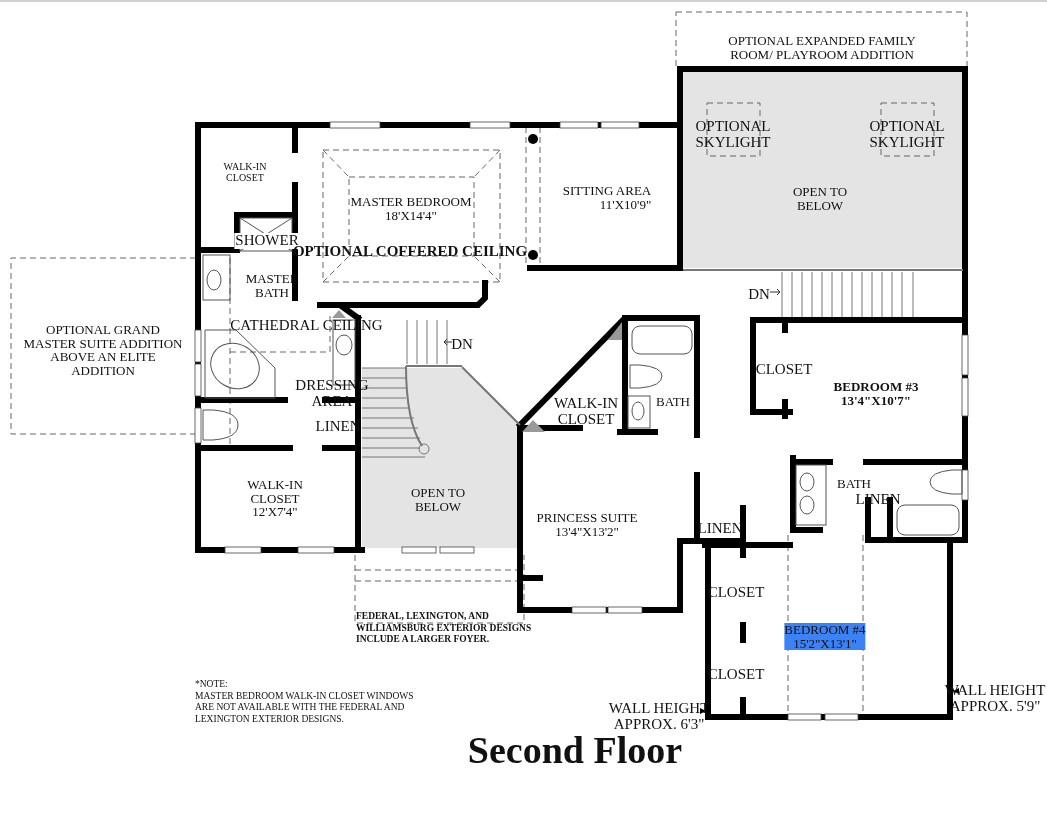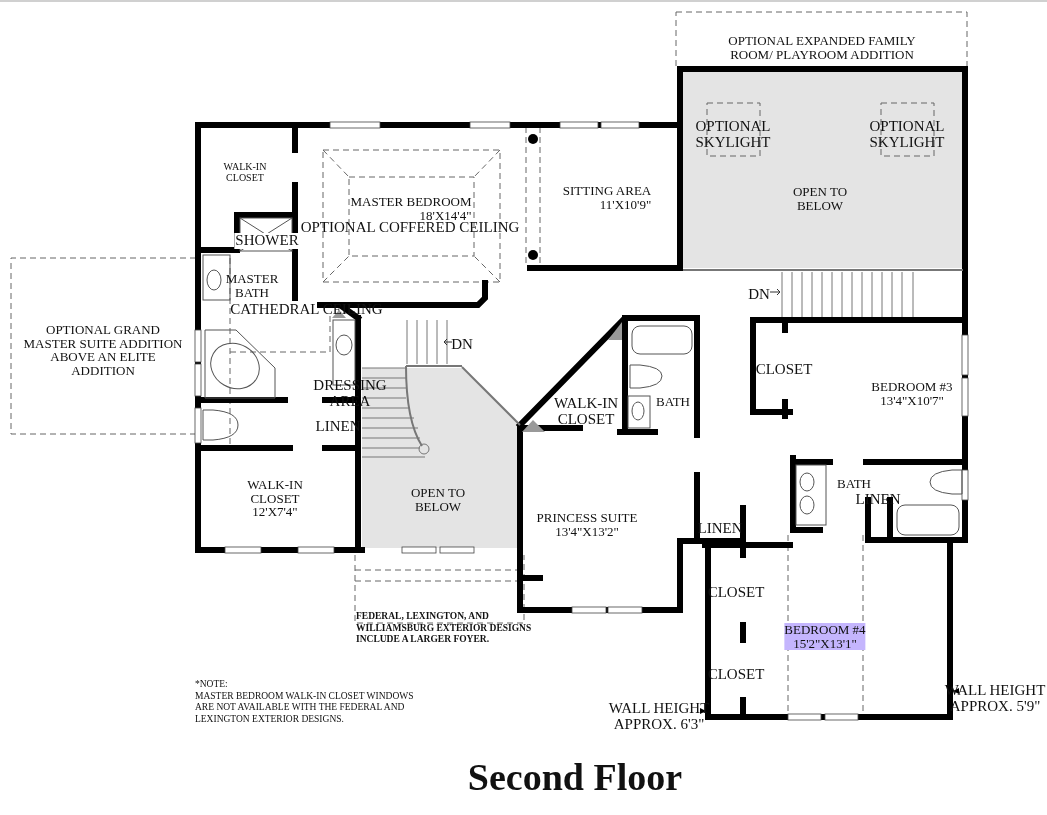--- a/index.html
+++ b/index.html
@@ -6,21 +6,21 @@
   body { width:1047px; height:815px; position:relative; overflow:hidden;
          font-family:"Liberation Serif", "DejaVu Serif", serif; color:#111; }
   .top-rule { position:absolute; left:0; top:0; width:1047px; height:2px; background:#d0d0d0; }
   svg.plan { position:absolute; left:0; top:0; }
   .lbl { position:absolute; text-align:center; line-height:1.05; white-space:nowrap;
          transform:translate(-50%, 0); }
   .md { font-size:13px; }
   .sm { font-size:10px; }
   .xs { font-size:15px; }
   .note { position:absolute; font-size:9.5px; line-height:11.5px; white-space:nowrap; }
-  .title { position:absolute; left:575px; top:755px; transform:translateX(-50%);
+  .title { position:absolute; left:575px; top:728px; transform:translateX(-50%);
            font-size:38px; font-weight:bold; white-space:nowrap; }
 </style>
 </head>
 <body>
 
 <div class="top-rule"></div>
 
 <svg class="plan" width="1047" height="815" viewBox="0 0 1047 815">
 
   <rect x="683" y="72" width="280" height="196" fill="#e4e4e4"></rect>
@@ -234,38 +234,38 @@
   <div>ABOVE AN ELITE</div>
   <div>ADDITION</div>
 </div>
 
 <div class="lbl sm" style="left:245px; top:162px;">
   <div>WALK-IN</div>
   <div>CLOSET</div>
 </div>
 <div class="lbl xs" style="left:267px; top:233px; background:#fff; padding:0 1px;">SHOWER</div>
 
-<div class="lbl md" style="left:411px; top:195px;text-align:right;">
+<div class="lbl md" style="left:411px; top:195px;">
   <div>MASTER BEDROOM</div>
   <div>18'X14'4"</div>
 </div>
-<div class="lbl xs" style="left:410px; top:220px;">OPTIONAL COFFERED CEILING</div>
+<div class="lbl xs" style="left:410px; top:244px;font-weight:bold;">OPTIONAL COFFERED CEILING</div>
 
 <div class="lbl md" style="left:607px; top:184px;text-align:right;">
   <div>SITTING AREA</div>
   <div>11'X10'9"</div>
 </div>
 
-<div class="lbl md" style="left:252px; top:272px;">
+<div class="lbl md" style="left:272px; top:272px;">
   <div>MASTER</div>
   <div>BATH</div>
 </div>
-<div class="lbl xs" style="left:283px; top:302px;padding-left:47px;">CATHEDRAL CEILING</div>
-
-<div class="lbl xs" style="left:350px; top:378px;">
+<div class="lbl xs" style="left:283px; top:318px;padding-left:47px;">CATHEDRAL CEILING</div>
+
+<div class="lbl xs" style="left:332px; top:378px;">
   <div>DRESSING</div>
   <div>AREA</div>
 </div>
 <div class="lbl xs" style="left:338px; top:419px;">LINEN</div>
 
 <div class="lbl md" style="left:275px; top:478px;">
   <div>WALK-IN</div>
   <div>CLOSET</div>
   <div>12'X7'4"</div>
 </div>
@@ -282,31 +282,31 @@
   <div>CLOSET</div>
 </div>
 <div class="lbl md" style="left:673px; top:395px;">BATH</div>
 <div class="lbl md" style="left:587px; top:511px;">
   <div>PRINCESS SUITE</div>
   <div>13'4"X13'2"</div>
 </div>
 <div class="lbl xs" style="left:720px; top:521px;">LINEN</div>
 
 <div class="lbl xs" style="left:784px; top:362px;">CLOSET</div>
-<div class="lbl md" style="left:912px; top:380px;">
+<div class="lbl md" style="left:876px; top:380px;font-weight:bold;">
   <div>BEDROOM #3</div>
   <div>13'4"X10'7"</div>
 </div>
 
 <div class="lbl md" style="left:854px; top:477px;">BATH</div>
 <div class="lbl xs" style="left:878px; top:492px;">LINEN</div>
 
 <div class="lbl xs" style="left:736px; top:585px;">CLOSET</div>
 <div class="lbl xs" style="left:736px; top:667px;">CLOSET</div>
-<div class="lbl md" style="left:825px; top:623px; background:#c4b5fd;">
+<div class="lbl md" style="left:825px; top:623px; background:#3b82f6;">
   <div>BEDROOM #4</div>
   <div>15'2"X13'1"</div>
 </div>
 
 <div class="note" style="left:356px; top:611px;font-weight:bold;">
   <div>FEDERAL, LEXINGTON, AND</div>
   <div>WILLIAMSBURG EXTERIOR DESIGNS</div>
   <div>INCLUDE A LARGER FOYER.</div>
 </div>
 <div class="note" style="left:195px; top:679px;">

